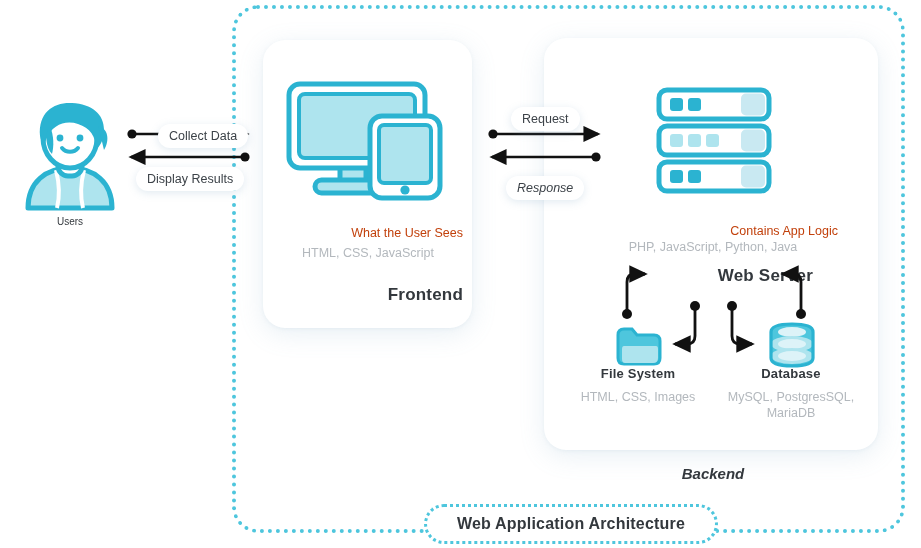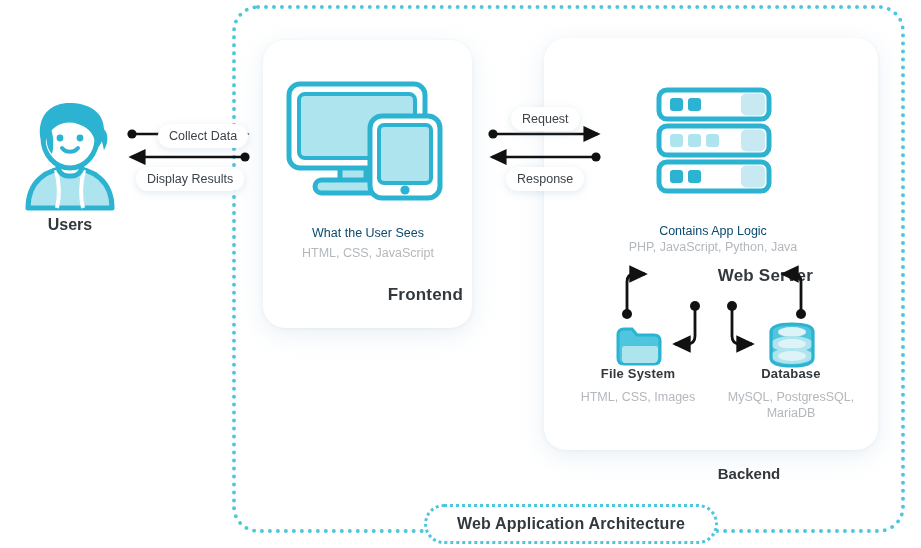--- a/index.html
+++ b/index.html
@@ -18,28 +18,28 @@
 
   
   .card{
     position:absolute;background:#ffffff;border-radius:22px;
     box-shadow:0 6px 26px rgba(120,160,190,0.16), 0 1px 4px rgba(150,180,200,0.12);
   }
   .card-frontend{left:263px;top:40px;width:209px;height:288px;}
   .card-backend{left:544px;top:38px;width:334px;height:412px;}
 
   
-  .t-desc{font-size:12.5px;color:#0c4a6e;line-height:16px;text-align:center;}
+  .t-desc{font-size:12.5px;color:#c2410c;line-height:16px;text-align:right;}
   .t-tech{font-size:12.5px;color:#b3b8bd;line-height:16px;text-align:center;}
   .t-title{font-size:17px;font-weight:bold;color:#33383d;text-align:right;letter-spacing:0.2px;}
   .t-title-sm{font-size:13px;font-weight:bold;color:#33383d;text-align:center;letter-spacing:0.2px;}
 
   
   .users-wrap{position:absolute;left:20px;top:100px;width:100px;}
-  .users-label{position:absolute;left:20px;top:216px;width:100px;font-size:16px;font-weight:bold;color:#33383d;text-align:center;}
+  .users-label{position:absolute;left:20px;top:216px;width:100px;font-size:10px;font-weight:normal;color:#33383d;text-align:center;}
 
   
   .pill{
     position:absolute;background:#ffffff;border-radius:13px;
     box-shadow:0 2px 9px rgba(120,160,190,0.22);
     font-size:12.5px;color:#3c4248;
     display:flex;align-items:center;justify-content:center;
     height:24px;white-space:nowrap;padding:0 11px;box-sizing:border-box;
   }
 
@@ -51,22 +51,22 @@
   
   .be-icon{position:absolute;left:655px;top:87px;}
   .be-text{position:absolute;left:588px;top:223px;width:250px;}
   .ws-title{position:absolute;left:613px;top:266px;width:200px;}
 
   .fs-title{position:absolute;left:563px;top:366px;width:150px;}
   .fs-tech{position:absolute;left:553px;top:389px;width:170px;}
   .db-title{position:absolute;left:716px;top:366px;width:150px;}
   .db-tech{position:absolute;left:711px;top:389px;width:160px;line-height:15px;}
 
-  .backend-label{position:absolute;left:649px;top:465px;width:200px;
-    font-size:15px;font-weight:bold;color:#33383d;text-align:center;}
+  .backend-label{position:absolute;left:613px;top:465px;width:200px;
+    font-size:15px;font-weight:bold;color:#33383d;text-align:center;font-style:italic;}
 
   .fs-icon{position:absolute;left:615px;top:325px;}
   .db-icon{position:absolute;left:768px;top:322px;}
 
   
   .arch-pill{
     position:absolute;left:424px;top:504px;width:294px;height:40px;
     background:#ffffff;border:3.5px dotted #4ec6dd;border-radius:21px;
     box-sizing:border-box;display:flex;align-items:center;justify-content:center;
     font-size:16px;font-weight:bold;color:#33383d;letter-spacing:0.2px;
@@ -161,21 +161,21 @@
         <path d="M0,0 L6.6,3.1 L0,6.2 z" fill="#111111"></path>
       </marker>
     </defs>
     <circle cx="10" cy="9" r="4.6" fill="#111111"></circle>
     <line x1="10" y1="9" x2="115" y2="9" stroke="#111111" stroke-width="2.6" marker-end="url(#ah-r2)"></line>
     <circle cx="113" cy="32" r="4.6" fill="#111111"></circle>
     <line x1="113" y1="32" x2="9" y2="32" stroke="#111111" stroke-width="2.6" marker-end="url(#ah-l2)"></line>
   </svg>
 
   <div class="pill" style="left:511px;top:107px;">Request</div>
-  <div class="pill" style="left:506px;top:167px;">Response</div>
+  <div class="pill" style="left:506px;top:176px;font-style:italic;">Response</div>
 
   <div class="be-icon">
     <svg width="118" height="110" viewBox="0 0 118 110">
 
       <rect x="4" y="3" width="110" height="29" rx="8" fill="#ffffff" stroke="#2bb3d1" stroke-width="5"></rect>
       <rect x="86" y="6.5" width="24" height="22" rx="5" fill="#c9e9f2"></rect>
       <rect x="15" y="11" width="13" height="13" rx="3" fill="#2bb3d1"></rect>
       <rect x="33" y="11" width="13" height="13" rx="3" fill="#2bb3d1"></rect>
 
       <rect x="4" y="39" width="110" height="29" rx="8" fill="#ffffff" stroke="#2bb3d1" stroke-width="5"></rect>

